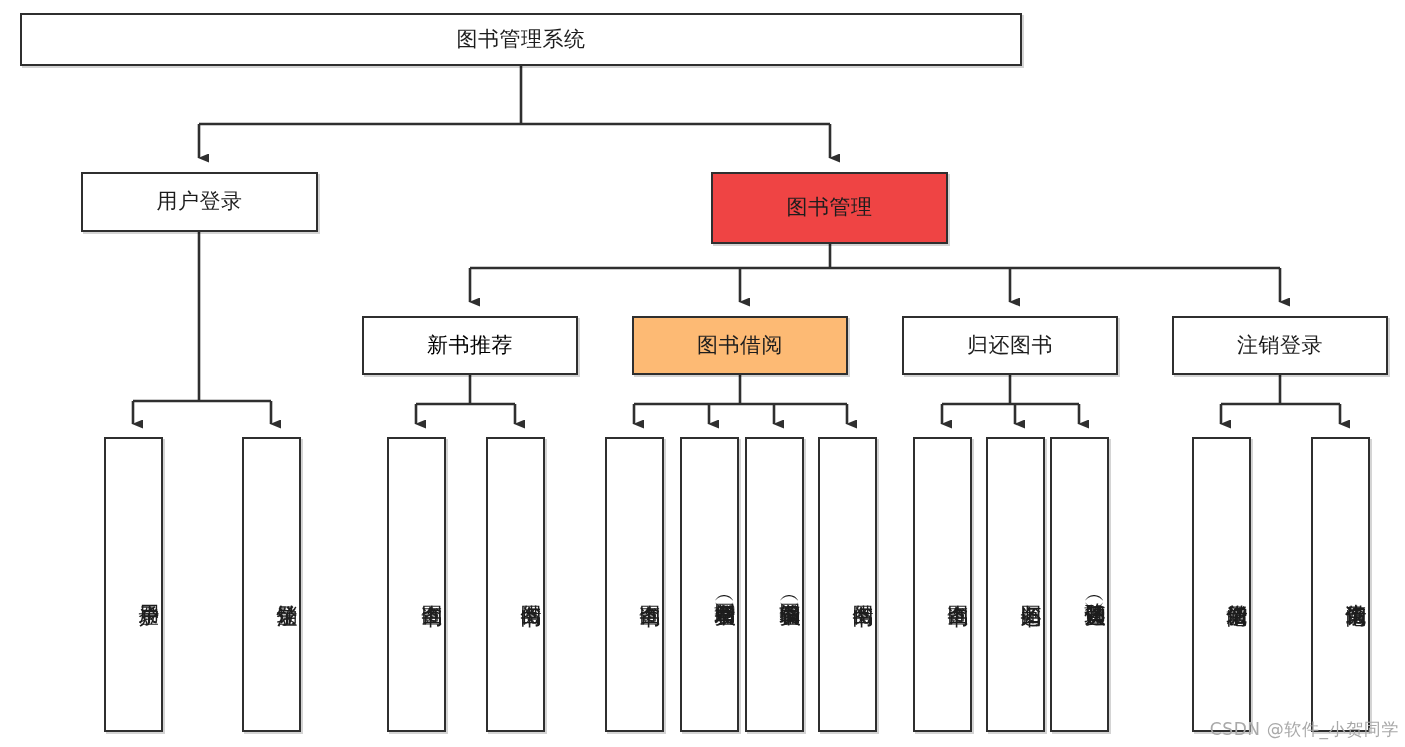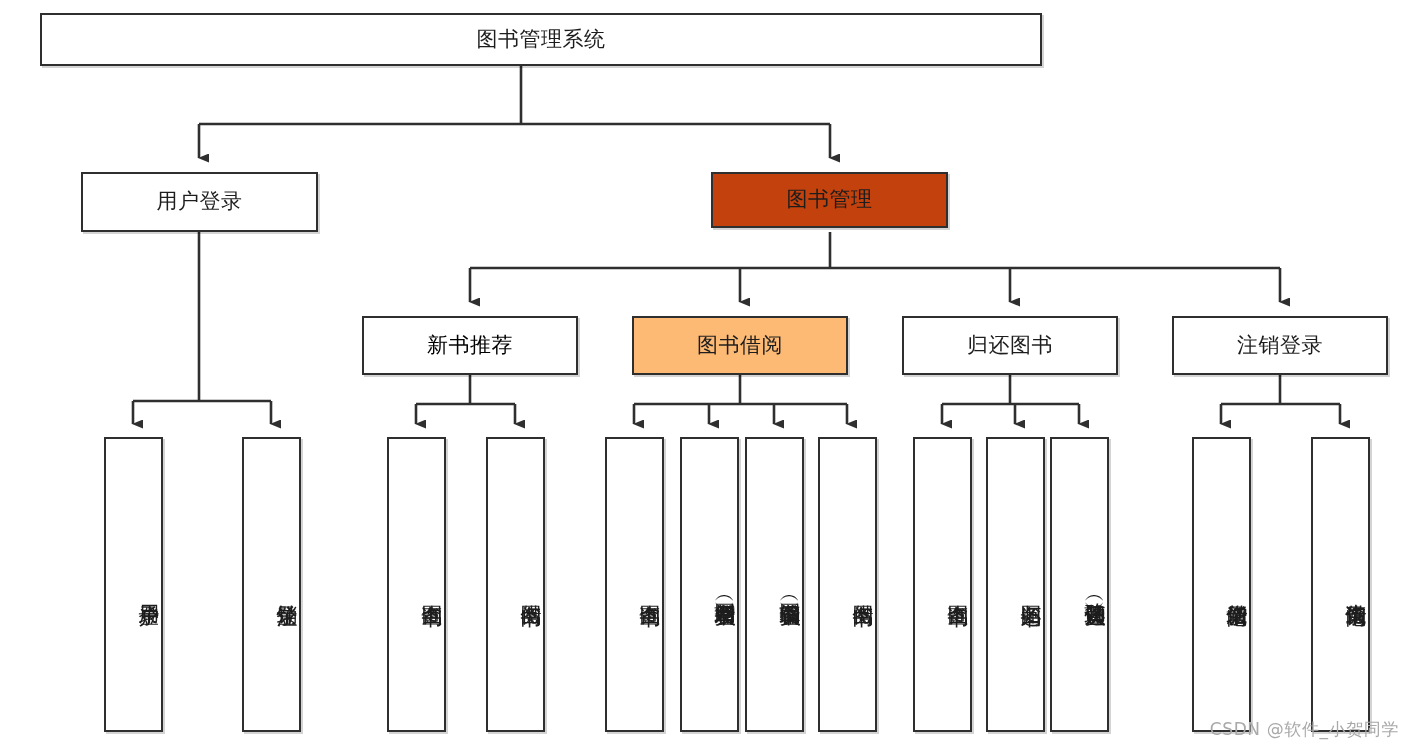--- a/index.html
+++ b/index.html
@@ -118,28 +118,28 @@
       <path d="M1015,404 L1015,424" marker-end="url(#arw)"></path>
       <path d="M1079,404 L1079,424" marker-end="url(#arw)"></path>
 
       <path d="M1280,375 L1280,404"></path>
       <path d="M1221,404 L1340,404"></path>
       <path d="M1221,404 L1221,424" marker-end="url(#arw)"></path>
       <path d="M1340,404 L1340,424" marker-end="url(#arw)"></path>
     </g>
   </svg>
 
-  <div class="node horiz" style="left: 20px; top: 13px; width: 1002px; height: 53px; border-color: rgb(47, 47, 47); background: rgb(255, 255, 255); color: rgb(29, 29, 29); margin-left: 20px;">
+  <div class="node horiz" style="left: 20px; top: 13px; width: 1002px; height: 53px; border-color: rgb(47, 47, 47); background: rgb(255, 255, 255); color: rgb(29, 29, 29);">
     <span class="lbl">图书管理系统</span>
   </div>
 
   <div class="node horiz" style="left: 81px; top: 172px; width: 237px; height: 60px; border-color: rgb(47, 47, 47); background: rgb(255, 255, 255); color: rgb(29, 29, 29);">
     <span class="lbl">用户登录</span>
   </div>
-  <div class="node horiz" style="left: 711px; top: 172px; width: 237px; height: 56px; border-color: rgb(47, 47, 47); background: #c2410c; color: rgb(29, 29, 29);">
+  <div class="node horiz" style="left: 711px; top: 172px; width: 237px; height: 72px; border-color: rgb(47, 47, 47); background: #ef4444; color: rgb(29, 29, 29);">
     <span class="lbl">图书管理</span>
   </div>
 
   <div class="node horiz" style="left: 362px; top: 316px; width: 216px; height: 59px; border-color: rgb(47, 47, 47); background: rgb(255, 255, 255); color: #000000;">
     <span class="lbl">新书推荐</span>
   </div>
   <div class="node horiz" style="left: 632px; top: 316px; width: 216px; height: 59px; border-color: rgb(47, 47, 47); background: #fdba74; color: rgb(29, 29, 29);">
     <span class="lbl">图书借阅</span>
   </div>
   <div class="node horiz" style="left: 902px; top: 316px; width: 216px; height: 59px; border-color: rgb(47, 47, 47); background: rgb(255, 255, 255); color: rgb(29, 29, 29);">

